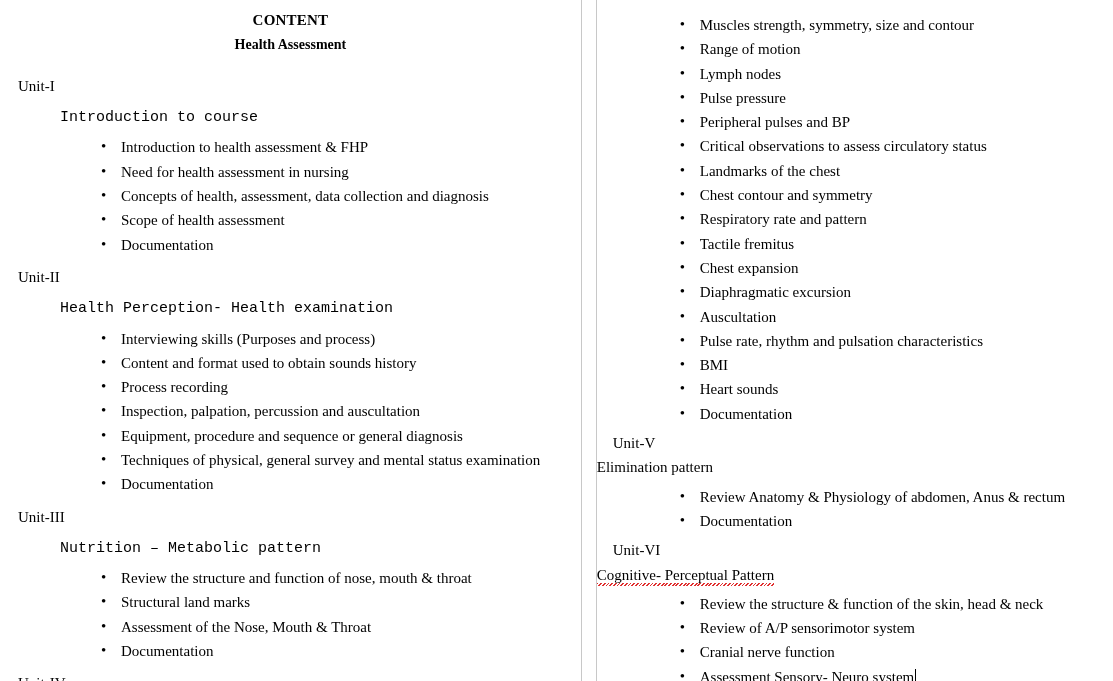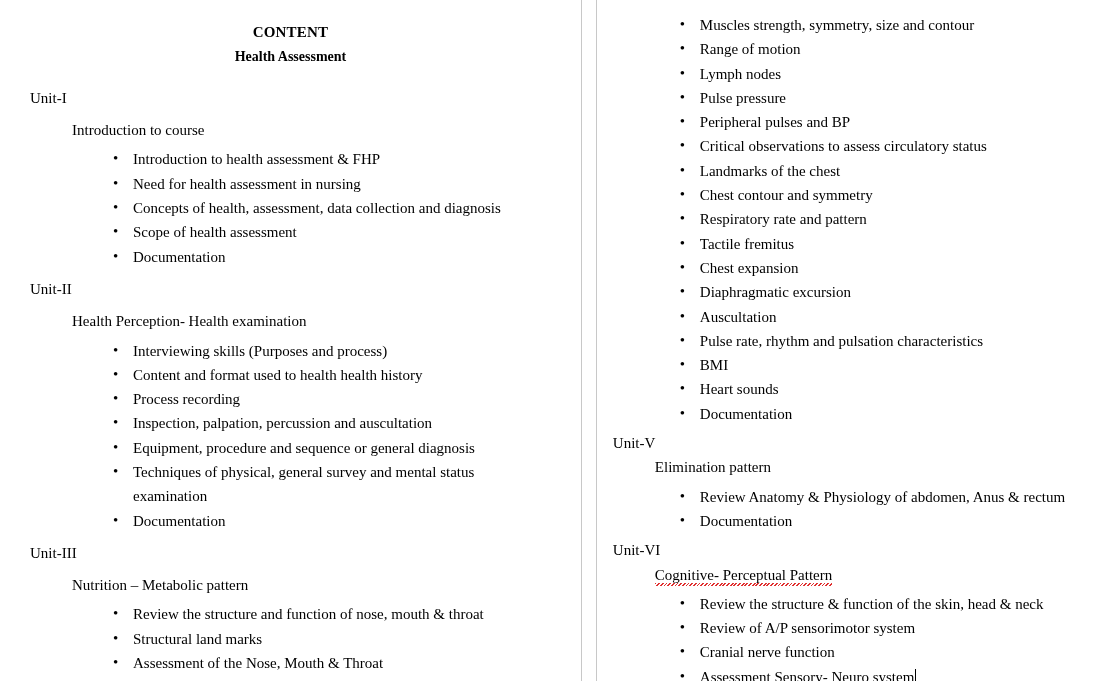--- a/index.html
+++ b/index.html
@@ -24,21 +24,21 @@
   
   .col {
     position: relative;
     box-sizing: border-box;
     height: 681px;
     overflow: hidden;
   }
   .col-left {
     width: 586px;
     border-right: 1px solid #c8c8c8;
-    padding: 12px;
+    padding: 0;
   }
   .gutter {
     width: 14px;
     background: #ffffff;
     border-right: 1px solid #c8c8c8;
     height: 681px;
   }
   .col-right {
     width: 520px;
     padding: 0;
@@ -70,20 +70,21 @@
     margin: 8px;
     padding: 0;
   }
   .unit-left {
     margin-left: 0px;
   }
   .heading {
     font-size: 15px;
     line-height: 1.62;
     margin: 0 0 0 42px;
+    font-family: Liberation Mono, monospace;
   }
   ul.bullets {
     list-style: none;
     margin: 5px;
     padding: 0;
   }
   ul.bullets > li {
     font-size: 15px;
     line-height: 1.62;
     position: relative;
@@ -122,21 +123,20 @@
     background: #000;
     vertical-align: -2px;
     margin-left: 1px;
   }
   .right-unit {
     margin-left: 16px;
     font-size: 15px;
     line-height: 1.62;
   }
   .right-heading {
-    margin-left: 58px;
     font-size: 15px;
     line-height: 1.62;
   }
 </style>
 </head>
 <body>
 
 <div class="page">
 
   <div class="col col-left">
@@ -152,21 +152,21 @@
         <li>Need for health assessment in nursing</li>
         <li>Concepts of health, assessment, data collection and diagnosis</li>
         <li>Scope of health assessment</li>
         <li>Documentation</li>
       </ul>
 
       <div class="unit unit-left">Unit-II</div>
       <div class="heading">Health Perception- Health examination</div>
       <ul class="bullets">
         <li>Interviewing skills (Purposes and process)</li>
-        <li>Content and format used to health health history</li>
+        <li>Content and format used to obtain sounds history</li>
         <li>Process recording</li>
         <li>Inspection, palpation, percussion and auscultation</li>
         <li>Equipment, procedure and sequence or general diagnosis</li>
         <li>Techniques of physical, general survey and mental status examination</li>
         <li>Documentation</li>
       </ul>
 
       <div class="unit unit-left">Unit-III</div>
       <div class="heading">Nutrition – Metabolic pattern</div>
       <ul class="bullets">

